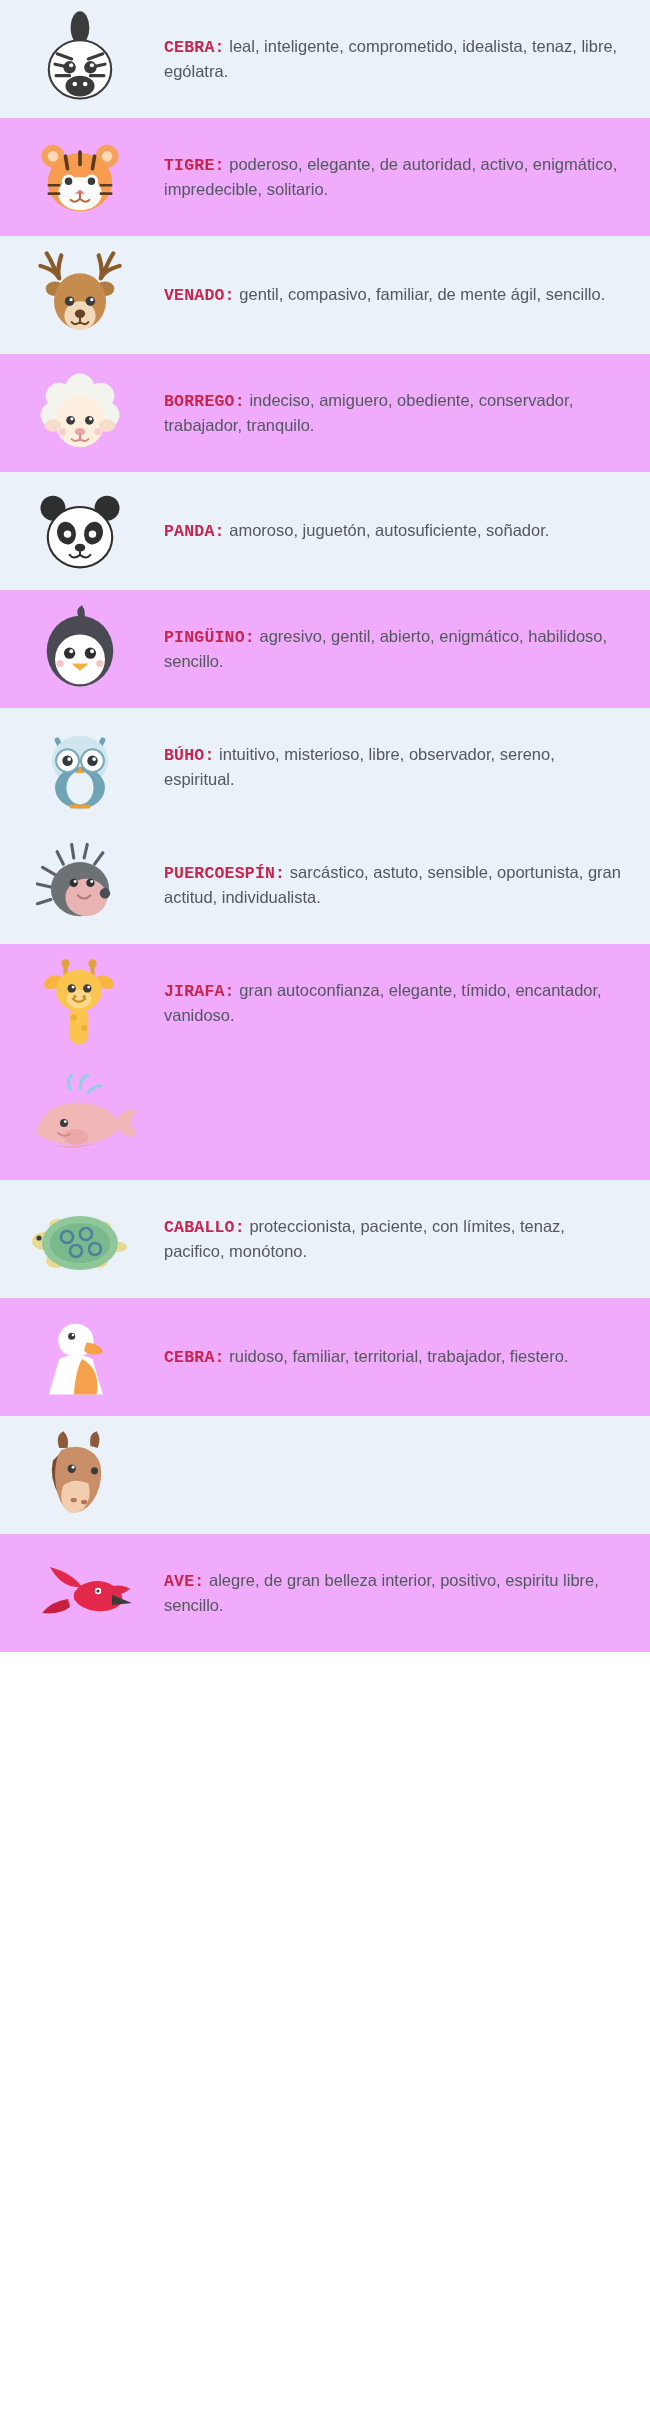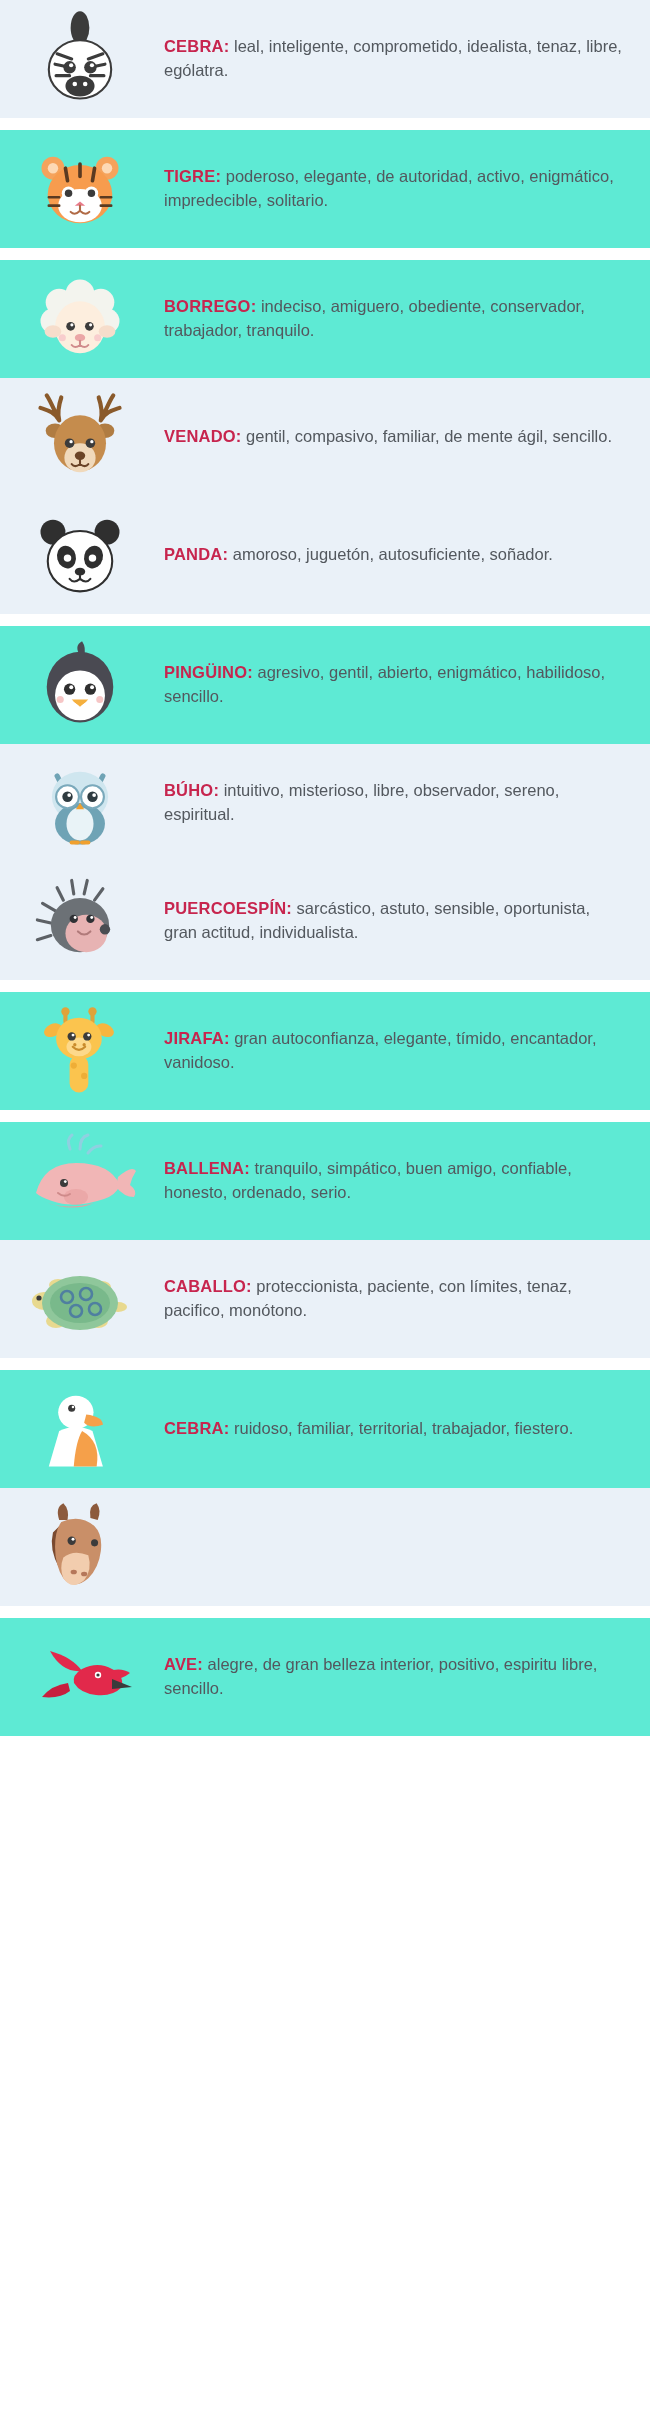--- a/index.html
+++ b/index.html
@@ -16,21 +16,21 @@
   }
   .row {
     display: flex;
     align-items: center;
     width: 650px;
     box-sizing: border-box;
     min-height: 118px;
     padding: 6px 0;
   }
   .row.alt-a { background: #eaf1f8; }
-  .row.alt-b { background: #5eead4; margin-top: 12px; }
+  .row.alt-b { background: #f0abfc; }
 
   .icon-cell {
     width: 160px;
     min-width: 160px;
     display: flex;
     align-items: center;
     justify-content: center;
   }
   .icon-cell svg {
     display: block;
@@ -40,20 +40,21 @@
     padding-right: 28px;
     padding-left: 4px;
     color: #4c5055;
     font-size: 16.5px;
     line-height: 1.45;
   }
   .animal-name {
     color: #c7254e;
     font-weight: bold;
     letter-spacing: 0.2px;
+    font-family: Liberation Mono, monospace;
   }
   .desc {
     color: #53585e;
   }
 </style>
 </head>
 <body>
 
 <div id="list">
     <div class="row alt-a">
@@ -86,20 +87,39 @@
      <circle cx="39" cy="54" r="6.5" fill="#fff"></circle>
           <circle cx="61" cy="54" r="6.5" fill="#fff"></circle>
      <circle cx="39" cy="54" r="3.6" fill="#3b3b3b"></circle>
           <circle cx="61" cy="54" r="3.6" fill="#3b3b3b"></circle>
      <path d="M50 62 l-5 4 h10 z" fill="#e87b8b"></path>
      <path d="M50 66 v5 M50 71 q-5 5 -9 1 M50 71 q5 5 9 1" stroke="#b06a45" stroke-width="2" fill="none" stroke-linecap="round"></path>
      <path d="M20 58 h10 M20 66 h10 M80 58 h-10 M80 66 h-10" stroke="#5a3a21" stroke-width="2.5" stroke-linecap="round"></path>
    </svg>
       </div>
       <div class="text-cell"><span class="animal-name">TIGRE:</span> <span class="desc">poderoso, elegante, de autoridad, activo, enigmático, impredecible, solitario.</span></div>
+    </div>
+    <div class="row alt-a">
+      <div class="icon-cell">
+   <svg width="104" height="104" viewBox="0 0 100 100">
+     <path d="M30 34 C24 22 22 16 18 10 M30 34 C26 26 18 24 12 22 M30 34 C28 26 30 18 32 12" stroke="#8a5a2b" stroke-width="4" fill="none" stroke-linecap="round"></path>
+     <path d="M70 34 C76 22 78 16 82 10 M70 34 C74 26 82 24 88 22 M70 34 C72 26 70 18 68 12" stroke="#8a5a2b" stroke-width="4" fill="none" stroke-linecap="round"></path>
+     <ellipse cx="26" cy="44" rx="9" ry="7" fill="#b07c42"></ellipse>
+     <ellipse cx="74" cy="44" rx="9" ry="7" fill="#b07c42"></ellipse>
+     <ellipse cx="50" cy="56" rx="25" ry="27" fill="#c58c4d"></ellipse>
+     <ellipse cx="50" cy="70" rx="15" ry="14" fill="#f0d9bb"></ellipse>
+     <circle cx="40" cy="56" r="4.6" fill="#3b3b3b"></circle>
+          <circle cx="60" cy="56" r="4.6" fill="#3b3b3b"></circle>
+     <circle cx="41.4" cy="54.5" r="1.6" fill="#fff"></circle>
+          <circle cx="61.4" cy="54.5" r="1.6" fill="#fff"></circle>
+     <ellipse cx="50" cy="68" rx="5" ry="4" fill="#6b4427"></ellipse>
+     <path d="M50 72 v4 M50 76 q-5 4 -8 0 M50 76 q5 4 8 0" stroke="#6b4427" stroke-width="2" fill="none" stroke-linecap="round"></path>
+   </svg>
+      </div>
+      <div class="text-cell"><span class="animal-name">VENADO:</span> <span class="desc">gentil, compasivo, familiar, de mente ágil, sencillo.</span></div>
     </div>
     <div class="row alt-b">
       <div class="icon-cell">
    <svg width="104" height="104" viewBox="0 0 100 100">
      <g fill="#f3f4ee">
        <circle cx="30" cy="34" r="13"></circle>
             <circle cx="50" cy="26" r="14"></circle>
             <circle cx="70" cy="34" r="13"></circle>
        <circle cx="24" cy="52" r="12"></circle>
             <circle cx="76" cy="52" r="12"></circle>
@@ -115,39 +135,20 @@
      <path d="M50 71 v4 M50 75 q-5 4 -8 0 M50 75 q5 4 8 0" stroke="#d08b8b" stroke-width="2" fill="none" stroke-linecap="round"></path>
      <circle cx="33" cy="68" r="3.4" fill="#f8cdcd"></circle>
           <circle cx="67" cy="68" r="3.4" fill="#f8cdcd"></circle>
    </svg>
       </div>
       <div class="text-cell"><span class="animal-name">BORREGO:</span> <span class="desc">indeciso, amiguero, obediente, conservador, trabajador, tranquilo.</span></div>
     </div>
     <div class="row alt-a">
       <div class="icon-cell">
    <svg width="104" height="104" viewBox="0 0 100 100">
-     <path d="M30 34 C24 22 22 16 18 10 M30 34 C26 26 18 24 12 22 M30 34 C28 26 30 18 32 12" stroke="#8a5a2b" stroke-width="4" fill="none" stroke-linecap="round"></path>
-     <path d="M70 34 C76 22 78 16 82 10 M70 34 C74 26 82 24 88 22 M70 34 C72 26 70 18 68 12" stroke="#8a5a2b" stroke-width="4" fill="none" stroke-linecap="round"></path>
-     <ellipse cx="26" cy="44" rx="9" ry="7" fill="#b07c42"></ellipse>
-     <ellipse cx="74" cy="44" rx="9" ry="7" fill="#b07c42"></ellipse>
-     <ellipse cx="50" cy="56" rx="25" ry="27" fill="#c58c4d"></ellipse>
-     <ellipse cx="50" cy="70" rx="15" ry="14" fill="#f0d9bb"></ellipse>
-     <circle cx="40" cy="56" r="4.6" fill="#3b3b3b"></circle>
-          <circle cx="60" cy="56" r="4.6" fill="#3b3b3b"></circle>
-     <circle cx="41.4" cy="54.5" r="1.6" fill="#fff"></circle>
-          <circle cx="61.4" cy="54.5" r="1.6" fill="#fff"></circle>
-     <ellipse cx="50" cy="68" rx="5" ry="4" fill="#6b4427"></ellipse>
-     <path d="M50 72 v4 M50 76 q-5 4 -8 0 M50 76 q5 4 8 0" stroke="#6b4427" stroke-width="2" fill="none" stroke-linecap="round"></path>
-   </svg>
-      </div>
-      <div class="text-cell"><span class="animal-name">VENADO:</span> <span class="desc">gentil, compasivo, familiar, de mente ágil, sencillo.</span></div>
-    </div>
-    <div class="row alt-a">
-      <div class="icon-cell">
-   <svg width="104" height="104" viewBox="0 0 100 100">
      <circle cx="24" cy="28" r="12" fill="#2f2f2f"></circle>
      <circle cx="76" cy="28" r="12" fill="#2f2f2f"></circle>
      <ellipse cx="50" cy="56" rx="31" ry="29" fill="#ffffff" stroke="#2f2f2f" stroke-width="2"></ellipse>
      <ellipse cx="37" cy="52" rx="9" ry="11" fill="#2f2f2f" transform="rotate(-15 37 52)"></ellipse>
      <ellipse cx="63" cy="52" rx="9" ry="11" fill="#2f2f2f" transform="rotate(15 63 52)"></ellipse>
      <circle cx="38" cy="53" r="3.6" fill="#fff"></circle>
           <circle cx="62" cy="53" r="3.6" fill="#fff"></circle>
      <ellipse cx="50" cy="66" rx="5" ry="3.8" fill="#2f2f2f"></ellipse>
      <path d="M50 70 v3 M50 73 q-6 5 -10 0 M50 73 q6 5 10 0" stroke="#2f2f2f" stroke-width="2" fill="none" stroke-linecap="round"></path>
    </svg>
@@ -239,21 +240,20 @@
      <path d="M48 18 q-4 -10 2 -14 M58 18 q0 -12 8 -14 M66 22 q6 -8 13 -7" stroke="#8fd0e0" stroke-width="3" fill="none" stroke-linecap="round"></path>
      <path d="M14 62 q8 -30 40 -30 q34 0 44 22 q-4 10 -16 14 q-30 10 -52 2 q-12 -4 -16 -8 z" fill="#f1b6b6"></path>
      <path d="M96 46 q14 -12 18 -6 q-4 6 -6 14 q8 6 4 12 q-10 0 -18 -10 z" fill="#f1b6b6"></path>
      <path d="M20 70 q24 10 52 2 q-22 10 -52 -2 z" fill="#e79f9f"></path>
      <ellipse cx="54" cy="66" rx="12" ry="8" fill="#e79f9f" opacity="0.6"></ellipse>
      <circle cx="42" cy="52" r="4" fill="#3b3b3b"></circle>
      <circle cx="43.3" cy="50.6" r="1.4" fill="#fff"></circle>
      <path d="M36 62 q6 5 12 1" stroke="#cf8a8a" stroke-width="2" fill="none" stroke-linecap="round"></path>
    </svg>
       </div>
-      <div class="text-cell"><span class="animal-name">BALLENA:</span> <span class="desc">tranquilo, simpático, buen amigo, confiable, honesto, ordenado, serio.</span></div>
     </div>
     <div class="row alt-a">
       <div class="icon-cell">
    <svg width="116" height="104" viewBox="0 0 116 100">
      <ellipse cx="22" cy="52" rx="12" ry="9" fill="#e8d98f"></ellipse>
      <circle cx="17" cy="49" r="2.6" fill="#3b3b3b"></circle>
      <ellipse cx="34" cy="72" rx="10" ry="7" fill="#e8d98f"></ellipse>
      <ellipse cx="76" cy="72" rx="10" ry="7" fill="#e8d98f"></ellipse>
      <ellipse cx="36" cy="36" rx="9" ry="6" fill="#e8d98f"></ellipse>
      <ellipse cx="80" cy="38" rx="9" ry="6" fill="#e8d98f"></ellipse>

